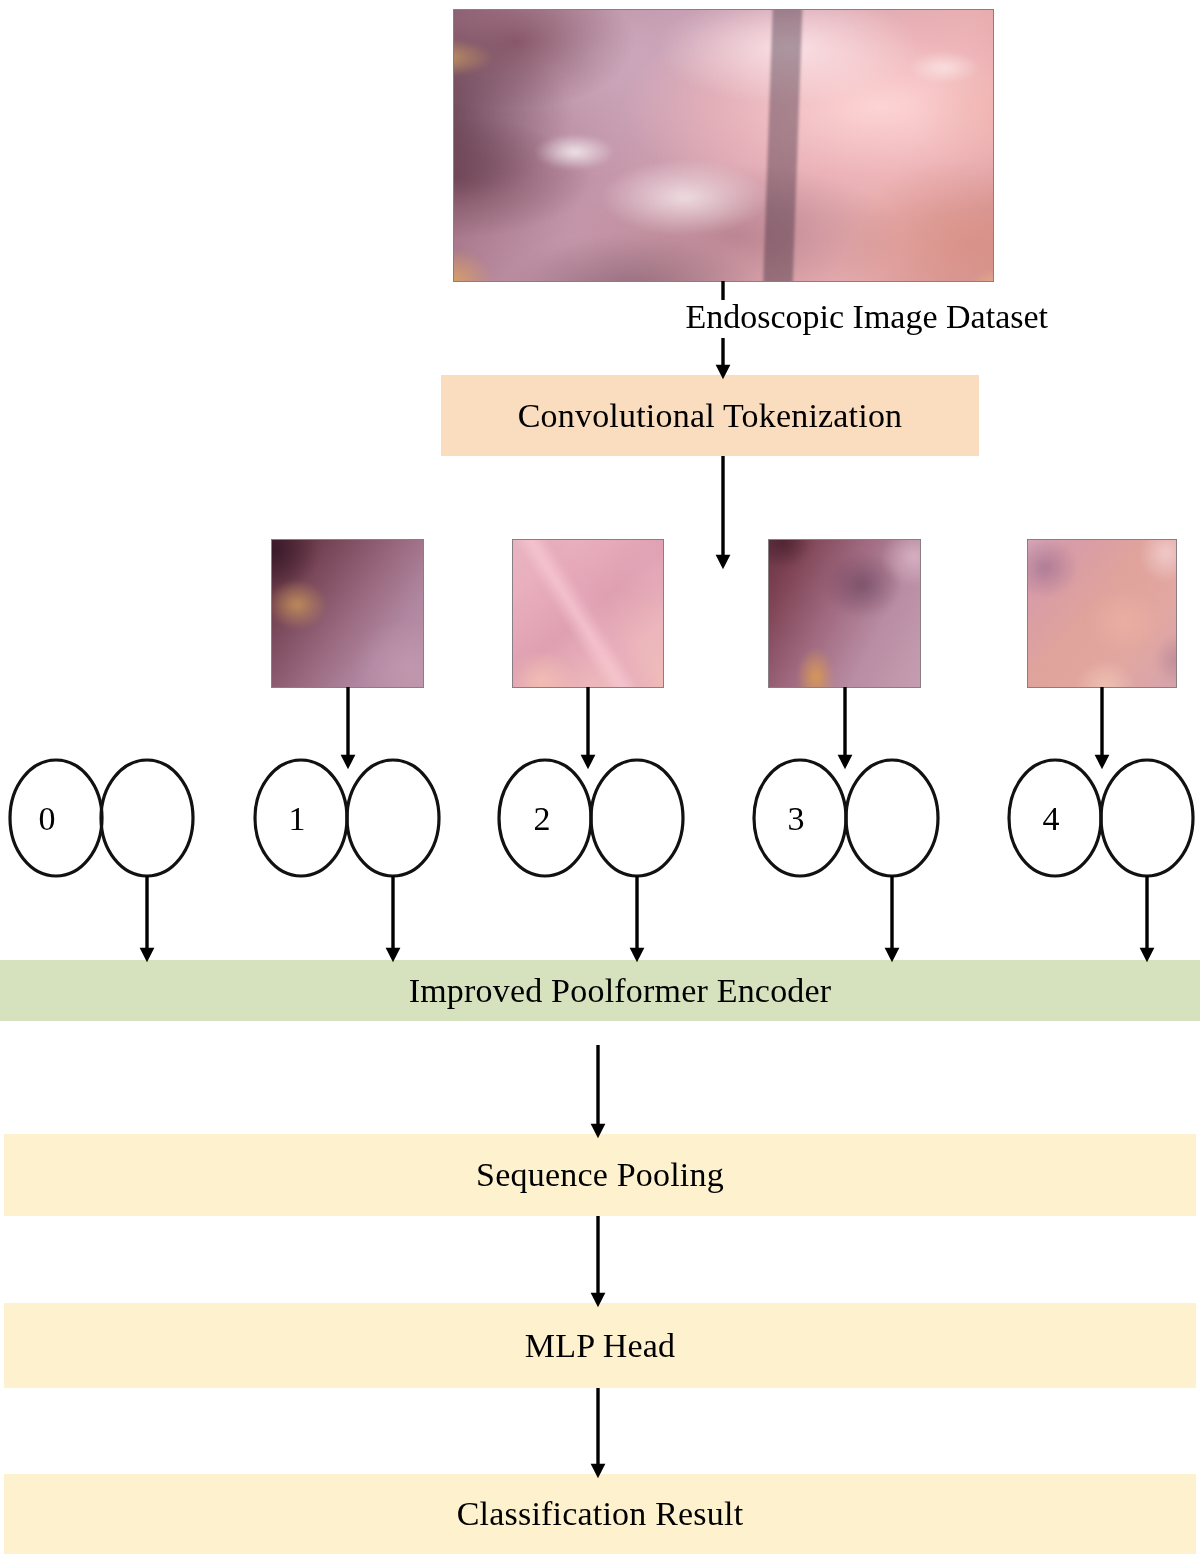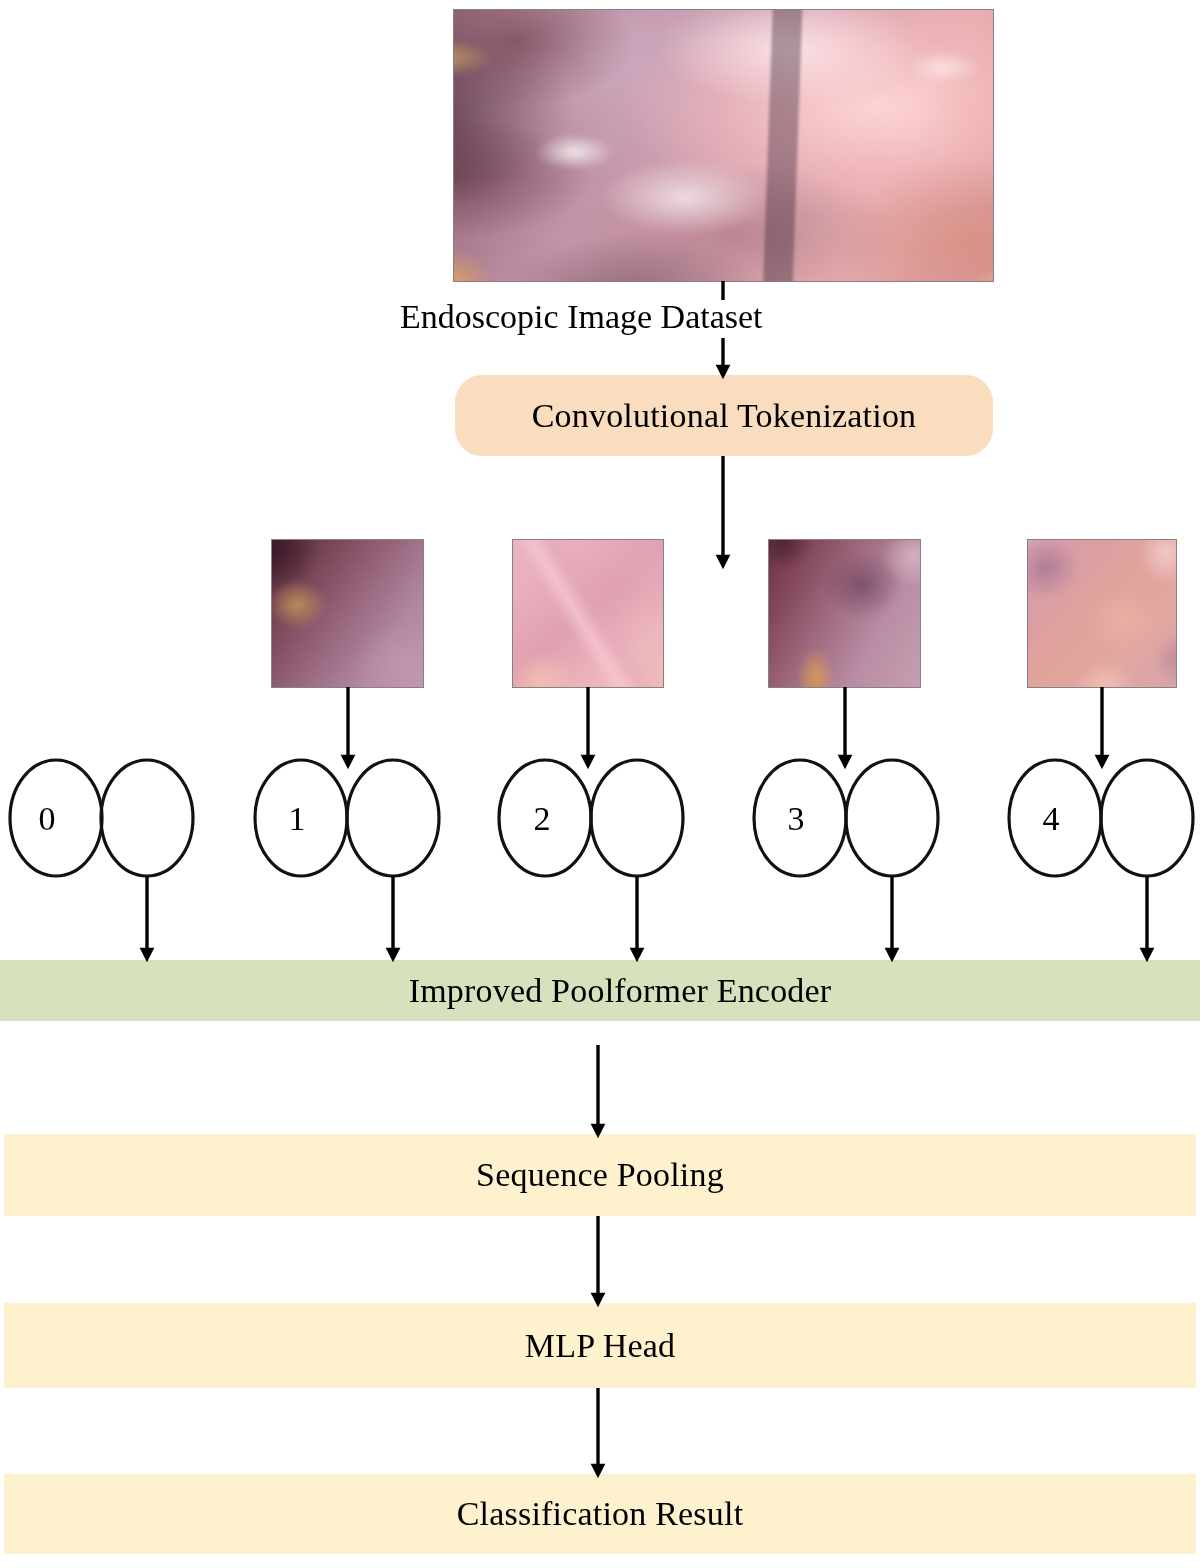--- a/index.html
+++ b/index.html
@@ -26,21 +26,21 @@
     justify-content: center;
     color: #000000;
     font-family: "Liberation Serif", "DejaVu Serif", serif;
     letter-spacing: 0.2px;
     white-space: nowrap;
   }
 
   
   .caption {
     position: absolute;
-    text-align: left;
+    text-align: right;
     color: #000000;
     font-family: "Liberation Serif", "DejaVu Serif", serif;
     white-space: nowrap;
   }
 
   
   .endo {
     position: absolute;
     overflow: hidden;
     box-shadow: 0 0 0 1px rgba(40,20,30,0.55);
@@ -172,21 +172,21 @@
     <div class="lay hero-l1"></div>
     <div class="lay hero-l2"></div>
     <div class="lay hero-dark"></div>
     <div class="lay hero-l3"></div>
     <div class="lay hero-l4"></div>
     <div class="lay hero-l5"></div>
   </div>
 
   <div class="caption" style="left:400px; top:298px; width:648px; font-size:34px;">Endoscopic Image Dataset</div>
 
-  <div class="proc-box" style="left:455px; top:375px; width:538px; height:81px; background:#FADCBE; font-size:34px;border-radius:27px;">
+  <div class="proc-box" style="left:441px; top:375px; width:538px; height:81px; background:#FADCBE; font-size:34px;">
     <span>Convolutional Tokenization</span>
   </div>
 
   <div class="endo" style="left:272px; top:540px; width:151px; height:147px;">
     <div class="lay p1-a"></div>
     <div class="lay p1-b"></div>
   </div>
 
   <div class="endo" style="left:513px; top:540px; width:150px; height:147px;">
     <div class="lay p2-a"></div>

